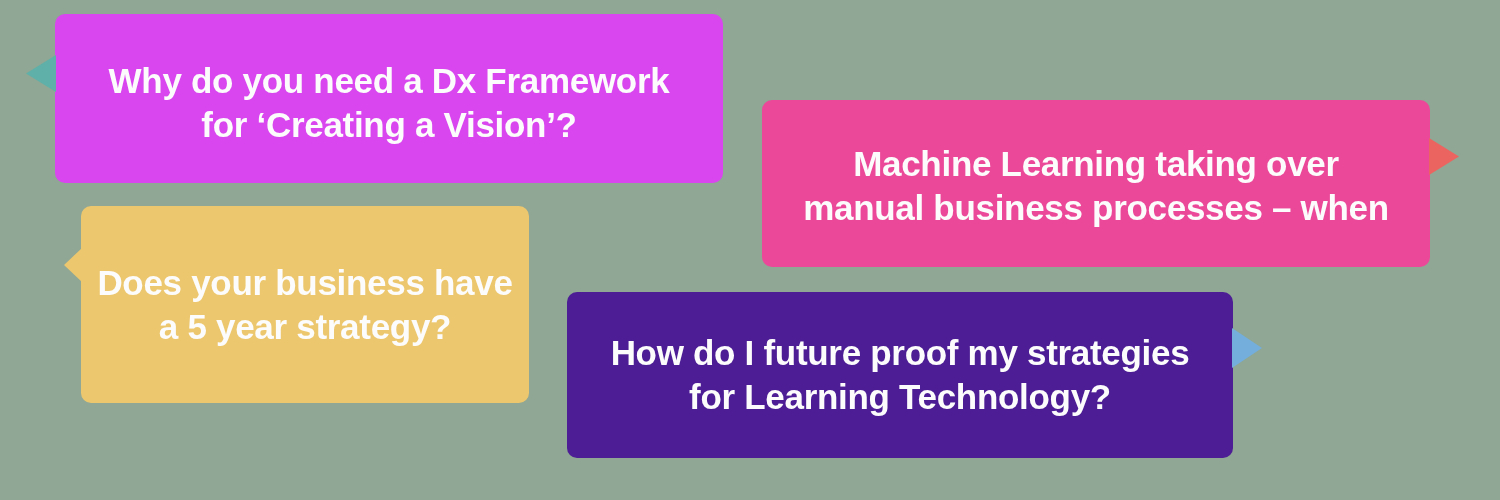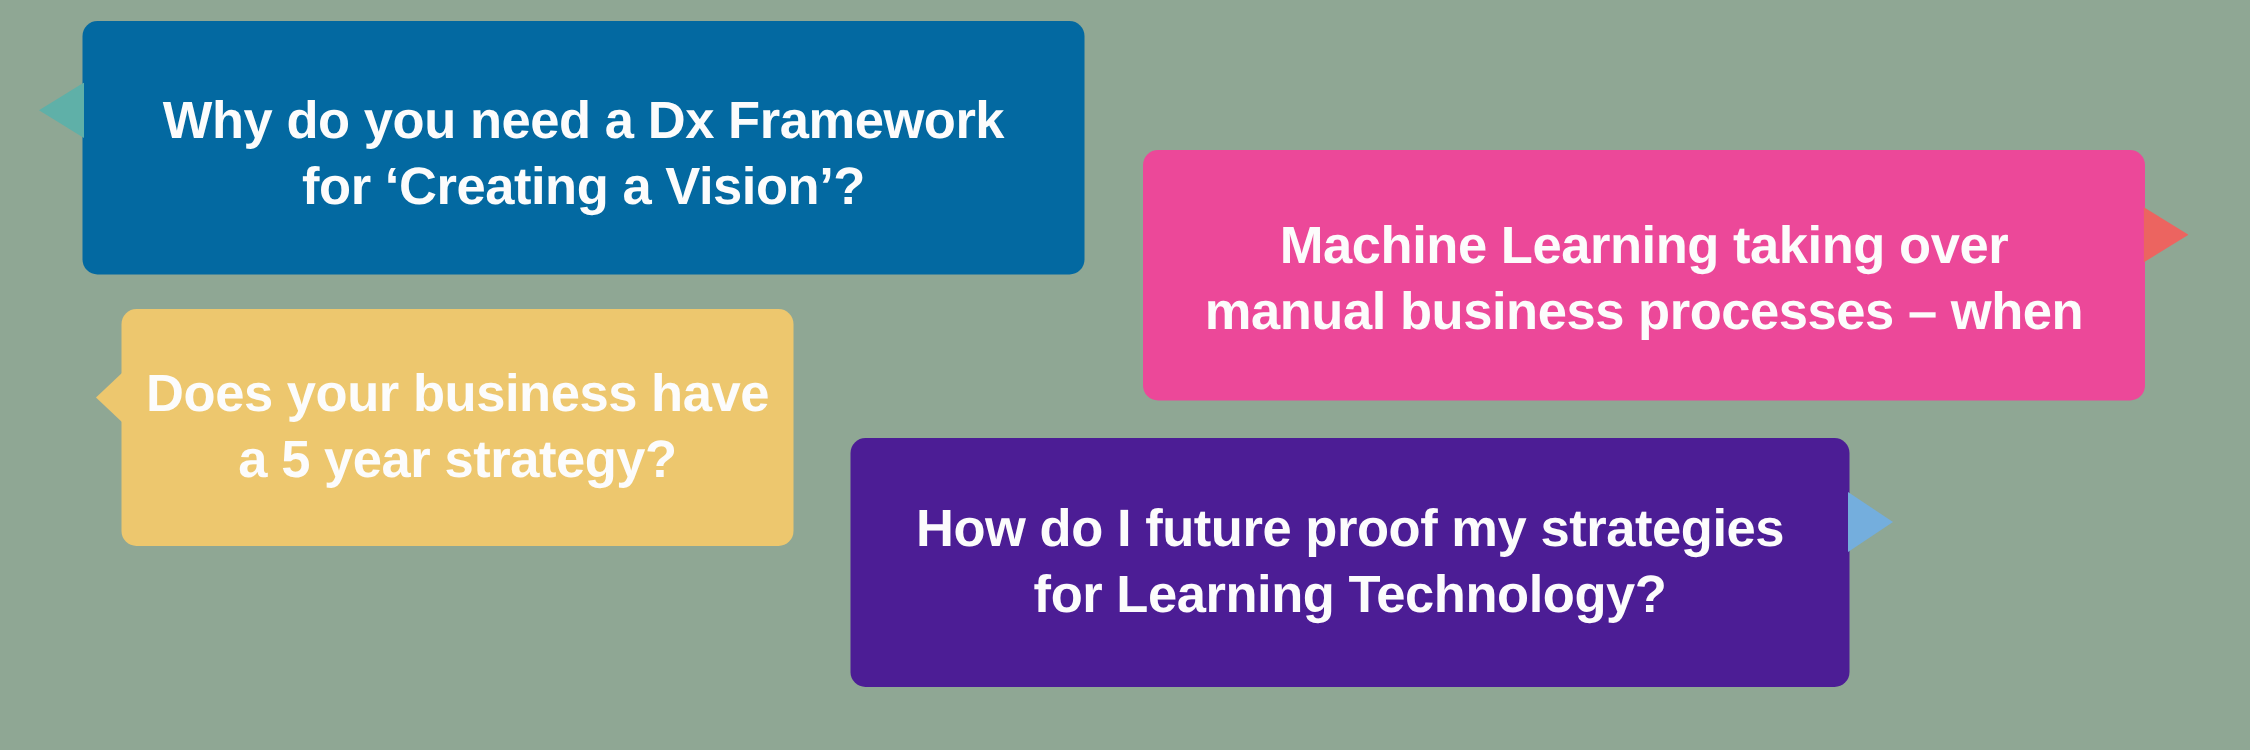--- a/index.html
+++ b/index.html
@@ -43,21 +43,21 @@
     clip-path: polygon(100% 0, 0 50%, 100% 100%);
   }
   .tail-right {
     clip-path: polygon(0 0, 100% 50%, 0 100%);
   }
 
   
   .bubble-teal {
     left: 55px; top: 14px;
     width: 668px; height: 169px;
-    background: #0369a1;
+    background: #d946ef;
     padding-top: 8px;
     box-sizing: border-box;
   }
   .bubble-teal .tail {
     left: -29px; top: 41px;
     width: 30px; height: 37px;
     background: #5FB0A8;
   }
 
   
@@ -70,21 +70,21 @@
   }
   .bubble-red .tail {
     right: -29px; top: 38px;
     width: 30px; height: 37px;
     background: #EC6460;
   }
 
   
   .bubble-yellow {
     left: 81px; top: 206px;
-    width: 448px; height: 158px;
+    width: 448px; height: 197px;
     background: #EDC76E;
   }
   .bubble-yellow .tail {
     left: -17px; top: 42px;
     width: 18px; height: 34px;
     background: #EDC76E;
   }
 
   
   .bubble-blue {

